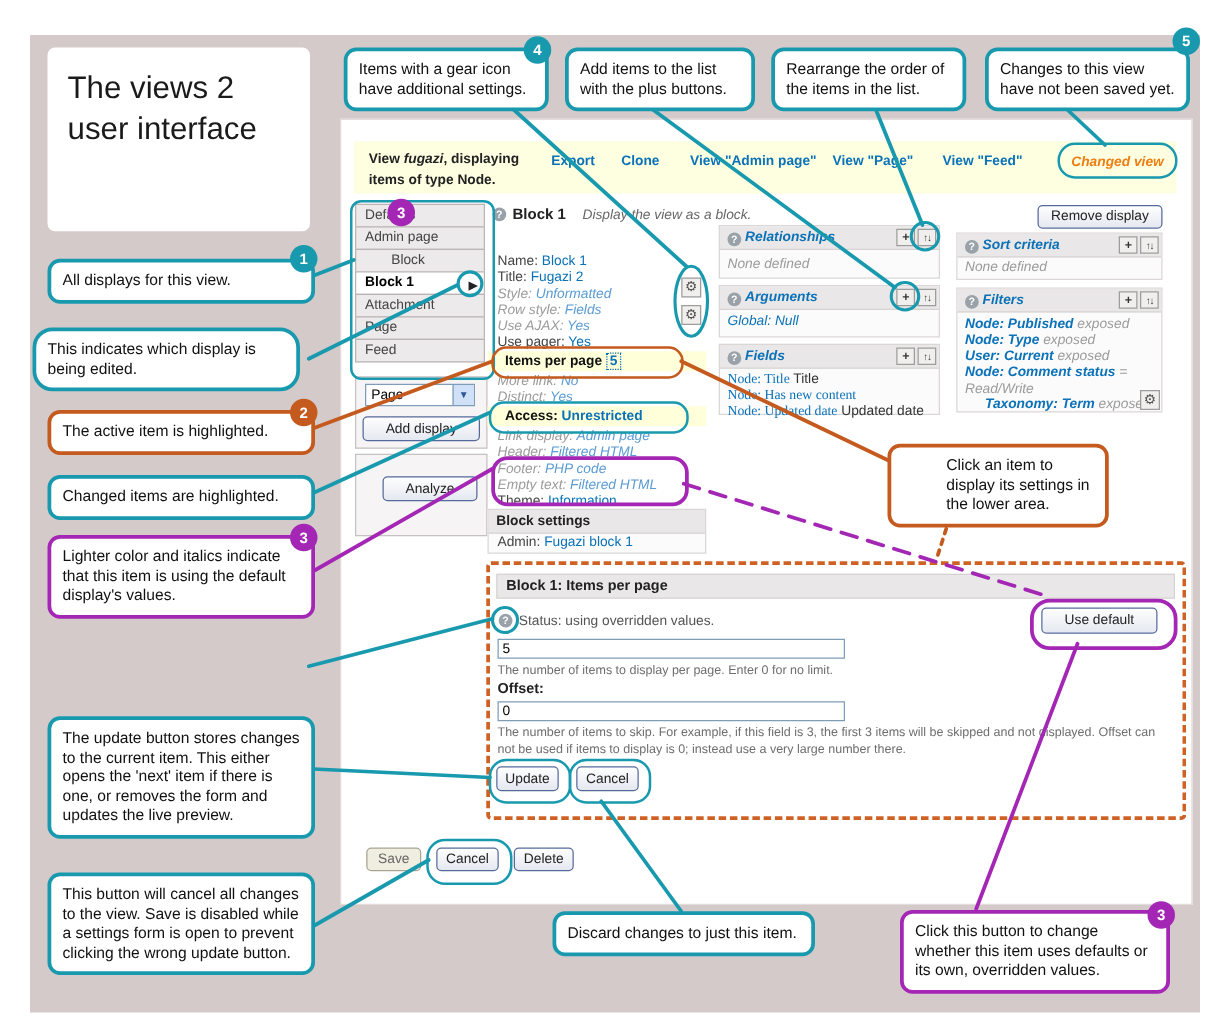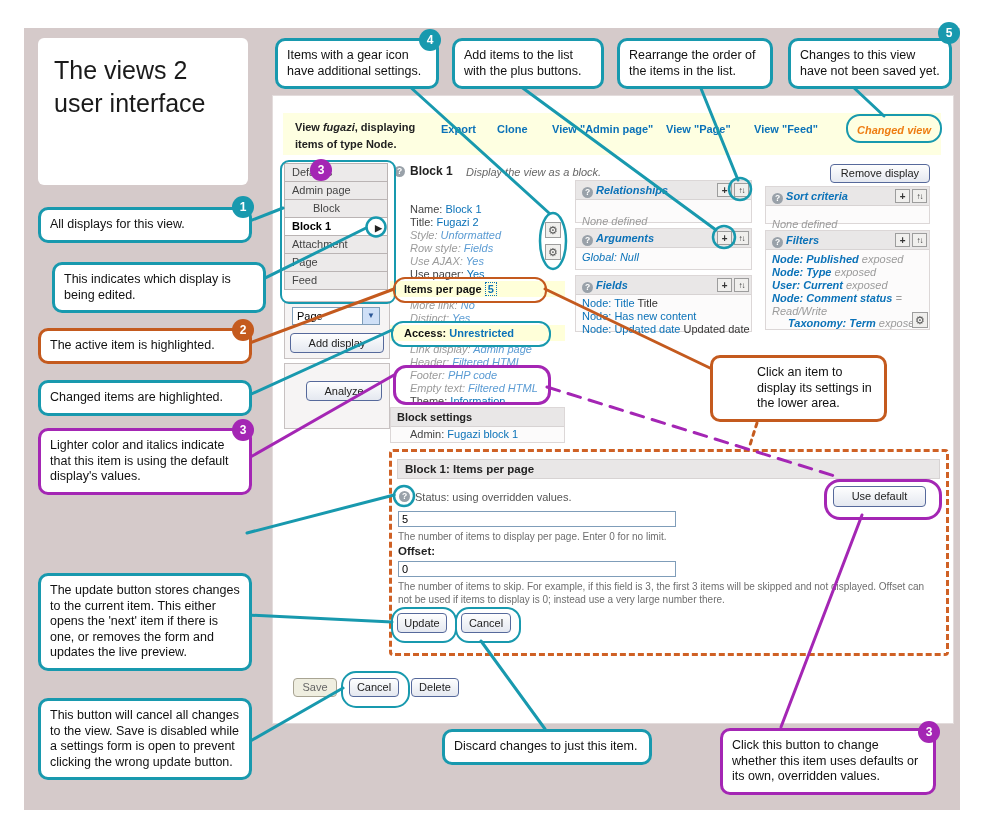--- a/index.html
+++ b/index.html
@@ -49,30 +49,30 @@
           color:#222;line-height:18px;padding-left:6px;position:relative;}
   .sec-hd.blue{color:#0b72b8;font-style:italic;}
   .qicon{display:inline-block;width:11px;height:11px;border-radius:50%;background:#99a1a9;color:#fff;
          font-size:8.5px;font-weight:bold;text-align:center;line-height:11px;vertical-align:-1px;font-style:normal;}
   .mini-btn{position:absolute;top:2px;width:15px;height:14px;background:#f0efed;border:1px solid #9d9d9d;
             font-size:10px;font-weight:bold;color:#333;text-align:center;line-height:13px;box-sizing:border-box;z-index:4;}
   .mini-btn.ud{font-size:8px;letter-spacing:-1px;}
   .gearbox{position:absolute;width:16px;height:16px;background:#f0efed;border:1px solid #9d9d9d;
            font-size:11px;color:#555;text-align:center;line-height:15px;box-sizing:border-box;z-index:4;}
   
-  .row{position:absolute;left:398px;font-size:11px;white-space:nowrap;z-index:3;padding-left:12px;}
+  .row{position:absolute;left:386px;font-size:11px;white-space:nowrap;z-index:3;padding-left:12px;}
   .row .lbl{color:#444;} .row .val{color:#0b72b8;}
   .row.default{font-style:italic;}
   .row.default .lbl{color:#9b9b9b;} .row.default .val{color:#5a9bd3;}
   .row.hl{left:390px;width:175px;background:#ffffd9;padding-left:14px;font-weight:bold;box-sizing:border-box;}
   .row.hl .lbl{color:#111;} .row.hl .val{color:#0b72b8;}
   .ipp-val{border:1px dotted #0b72b8;padding:0 2px;color:#0b72b8;}
   .p-item{position:absolute;font-size:11px;white-space:nowrap;z-index:3;}
-  .p-item .plink{color:#0b72b8;} .p-item .psuf{color:#333;}
-  .p-item.muted{color:#9b9b9b;font-style:italic;margin-top:10px;}
+  .p-item .plink{color:#0b72b8;font-family:Liberation Serif, serif;} .p-item .psuf{color:#333;}
+  .p-item.muted{color:#9b9b9b;font-style:italic;}
   .p-item.blue-it{color:#0b72b8;font-style:italic;}
   .f-item{position:absolute;font-size:11px;white-space:nowrap;z-index:3;font-style:italic;}
   .f-item .plink{color:#0b72b8;font-weight:bold;} .f-item .psuf{color:#9b9b9b;}
   
   .ring{position:absolute;border:2.5px solid #1899ae;border-radius:12px;z-index:10;pointer-events:none;}
   .ring.orange{border-color:#c45a1e;}
   .ring.purple{border-color:#a426b4;border-width:3px;}
   .dash-box{position:absolute;left:389px;top:449px;width:560px;height:207px;border:3px dashed #cf6125;
             border-radius:4px;z-index:2;box-sizing:border-box;background:#fff;}
   .input{position:absolute;height:16px;border:1px solid #7f9db9;font-size:11px;padding:0 3px;
@@ -269,21 +269,21 @@
 
   <div class="callout" style="left:452px;top:38px;width:128px;">Add items to the list with the plus buttons.</div>
   <div class="callout" style="left:617px;top:38px;width:132px;">Rearrange the order of the items in the list.</div>
 
   <div class="callout" style="left:788px;top:38px;width:140px;">Changes to this view have not been saved yet.</div>
   <div class="badge" style="left:938px;top:22px;">5</div>
 
   <div class="callout" style="left:38px;top:207px;width:190px;">All displays for this view.</div>
   <div class="badge" style="left:232px;top:196px;">1</div>
 
-  <div class="callout" style="left:52px;top:262px;width:190px;">This indicates which display is being edited.</div>
+  <div class="callout" style="left:26px;top:262px;width:190px;border-radius:16px;">This indicates which display is being edited.</div>
 
   <div class="callout orange" style="left:38px;top:328px;width:190px;">The active item is highlighted.</div>
   <div class="badge orange" style="left:232px;top:319px;">2</div>
 
   <div class="callout" style="left:38px;top:380px;width:190px;">Changed items are highlighted.</div>
 
   <div class="callout purple" style="left:38px;top:428px;width:190px;">Lighter color and italics indicate that this item is using the default display's values.</div>
   <div class="badge purple" style="left:232px;top:419px;">3</div>
 
   <div class="callout" style="left:38px;top:573px;width:190px;">The update button stores changes to the current item. This either opens the 'next' item if there is one, or removes the form and updates the live preview.</div>

